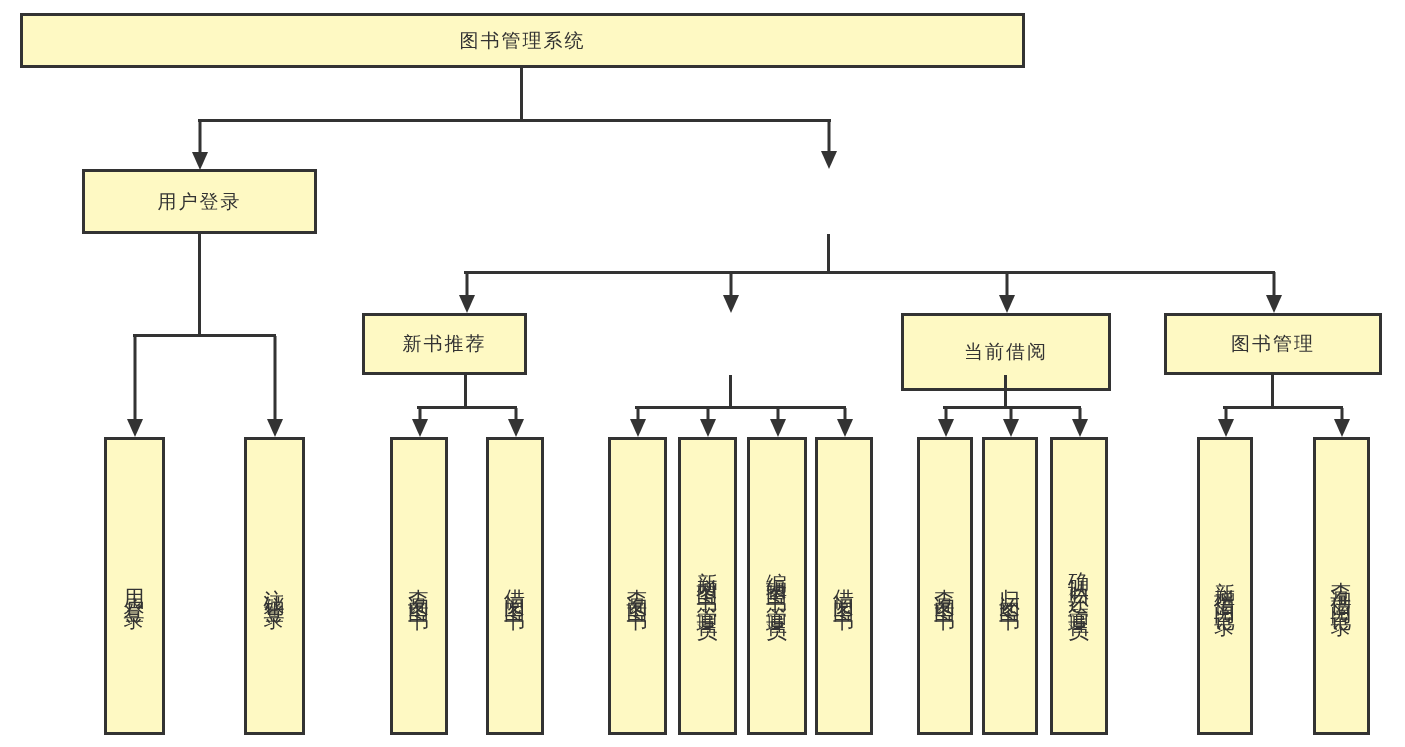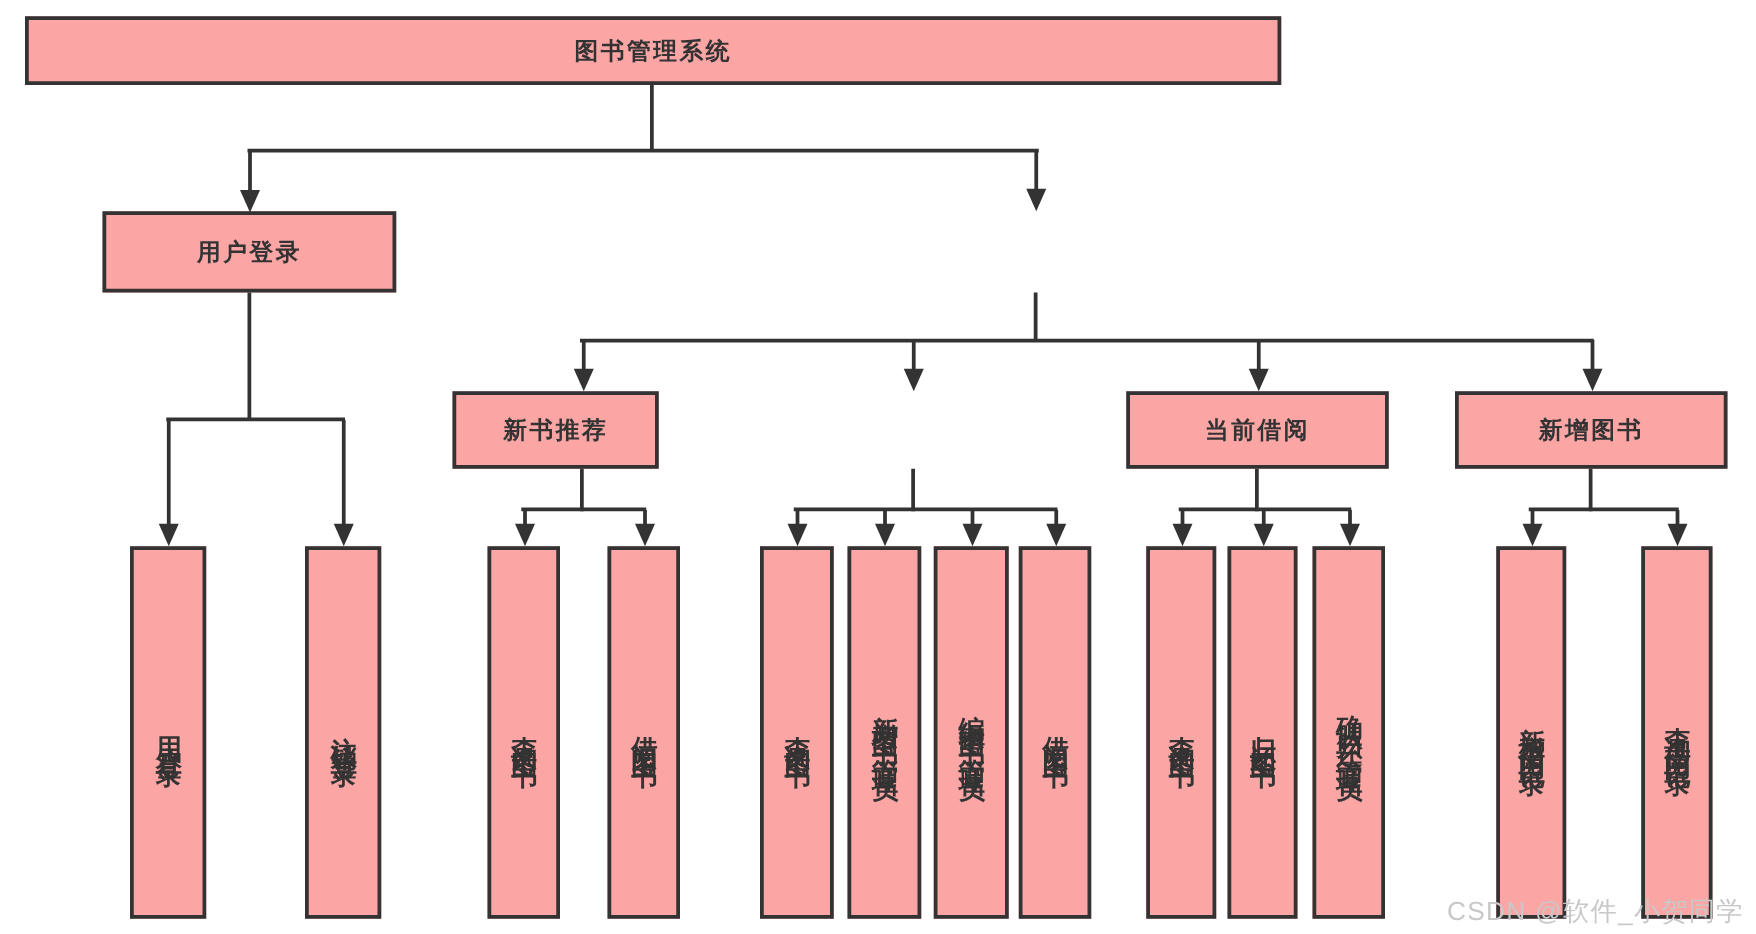--- a/index.html
+++ b/index.html
@@ -3,24 +3,23 @@
 <meta charset="utf-8">
 <style>
   :root { --line:#333333; --text:#333333; --bg:#ffffff; }
   html,body { margin:0; padding:0; background:var(--bg); }
   .canvas {
     position:relative; width:1405px; height:747px; background:var(--bg);
     font-family:"Liberation Sans","DejaVu Sans",sans-serif; color:var(--text);
     overflow:hidden;
   }
   .node {
-    position:absolute; background:#fca5a5; border:3px solid var(--line);
+    position:absolute; background:#fef9c3; border:3px solid var(--line);
     box-sizing:border-box; display:flex; align-items:center; justify-content:center;
     color:var(--text);
-    font-weight:bold;
   }
   .node.h { font-size:19px; letter-spacing:2px; white-space:nowrap; }
   .node.v .vtext {
     writing-mode:vertical-rl; text-orientation:mixed;
     font-size:21px; line-height:1.0; letter-spacing:7px;
   }
   .vline { position:absolute; width:3px; background:var(--line); }
   .hline { position:absolute; height:3px; background:var(--line); }
   .arrow { position:absolute; width:17px; }
   .arrow .stem {
@@ -47,25 +46,25 @@
     <span>图书管理系统</span>
   </div>
 
   <div class="node h" style="left:82px; top:169px; width:235px; height:65px;">
     <span>用户登录</span>
   </div>
 
   <div class="node h" style="left:362px; top:313px; width:165px; height:62px;">
     <span>新书推荐</span>
   </div>
-  <div class="node h" style="left:901px; top:313px; width:210px; height:62px;">
+  <div class="node h" style="left:901px; top:313px; width:210px; height:78px;">
     <span>当前借阅</span>
   </div>
   <div class="node h" style="left:1164px; top:313px; width:218px; height:62px;">
-    <span>新增图书</span>
+    <span>图书管理</span>
   </div>
 
   <div class="node v" style="left:104px; top:437px; width:61px; height:298px;">
     <span class="vtext">用户登录</span>
   </div>
   <div class="node v" style="left:244px; top:437px; width:61px; height:298px;">
     <span class="vtext">注销登录</span>
   </div>
 
   <div class="node v" style="left:390px; top:437px; width:58px; height:298px;">
@@ -195,15 +194,14 @@
   <div class="hline" style="left:1223px; top:406px; width:120px;"></div>
   <div class="arrow" style="left:1217px; top:408px; height:29px;">
       <div class="stem"></div>
       <div class="head"></div>
     </div>
   <div class="arrow" style="left:1333px; top:408px; height:29px;">
       <div class="stem"></div>
       <div class="head"></div>
     </div>
 
-  <div class="watermark">CSDN @软件_小贺同学</div>
 
 </div>
 
 </body></html>

